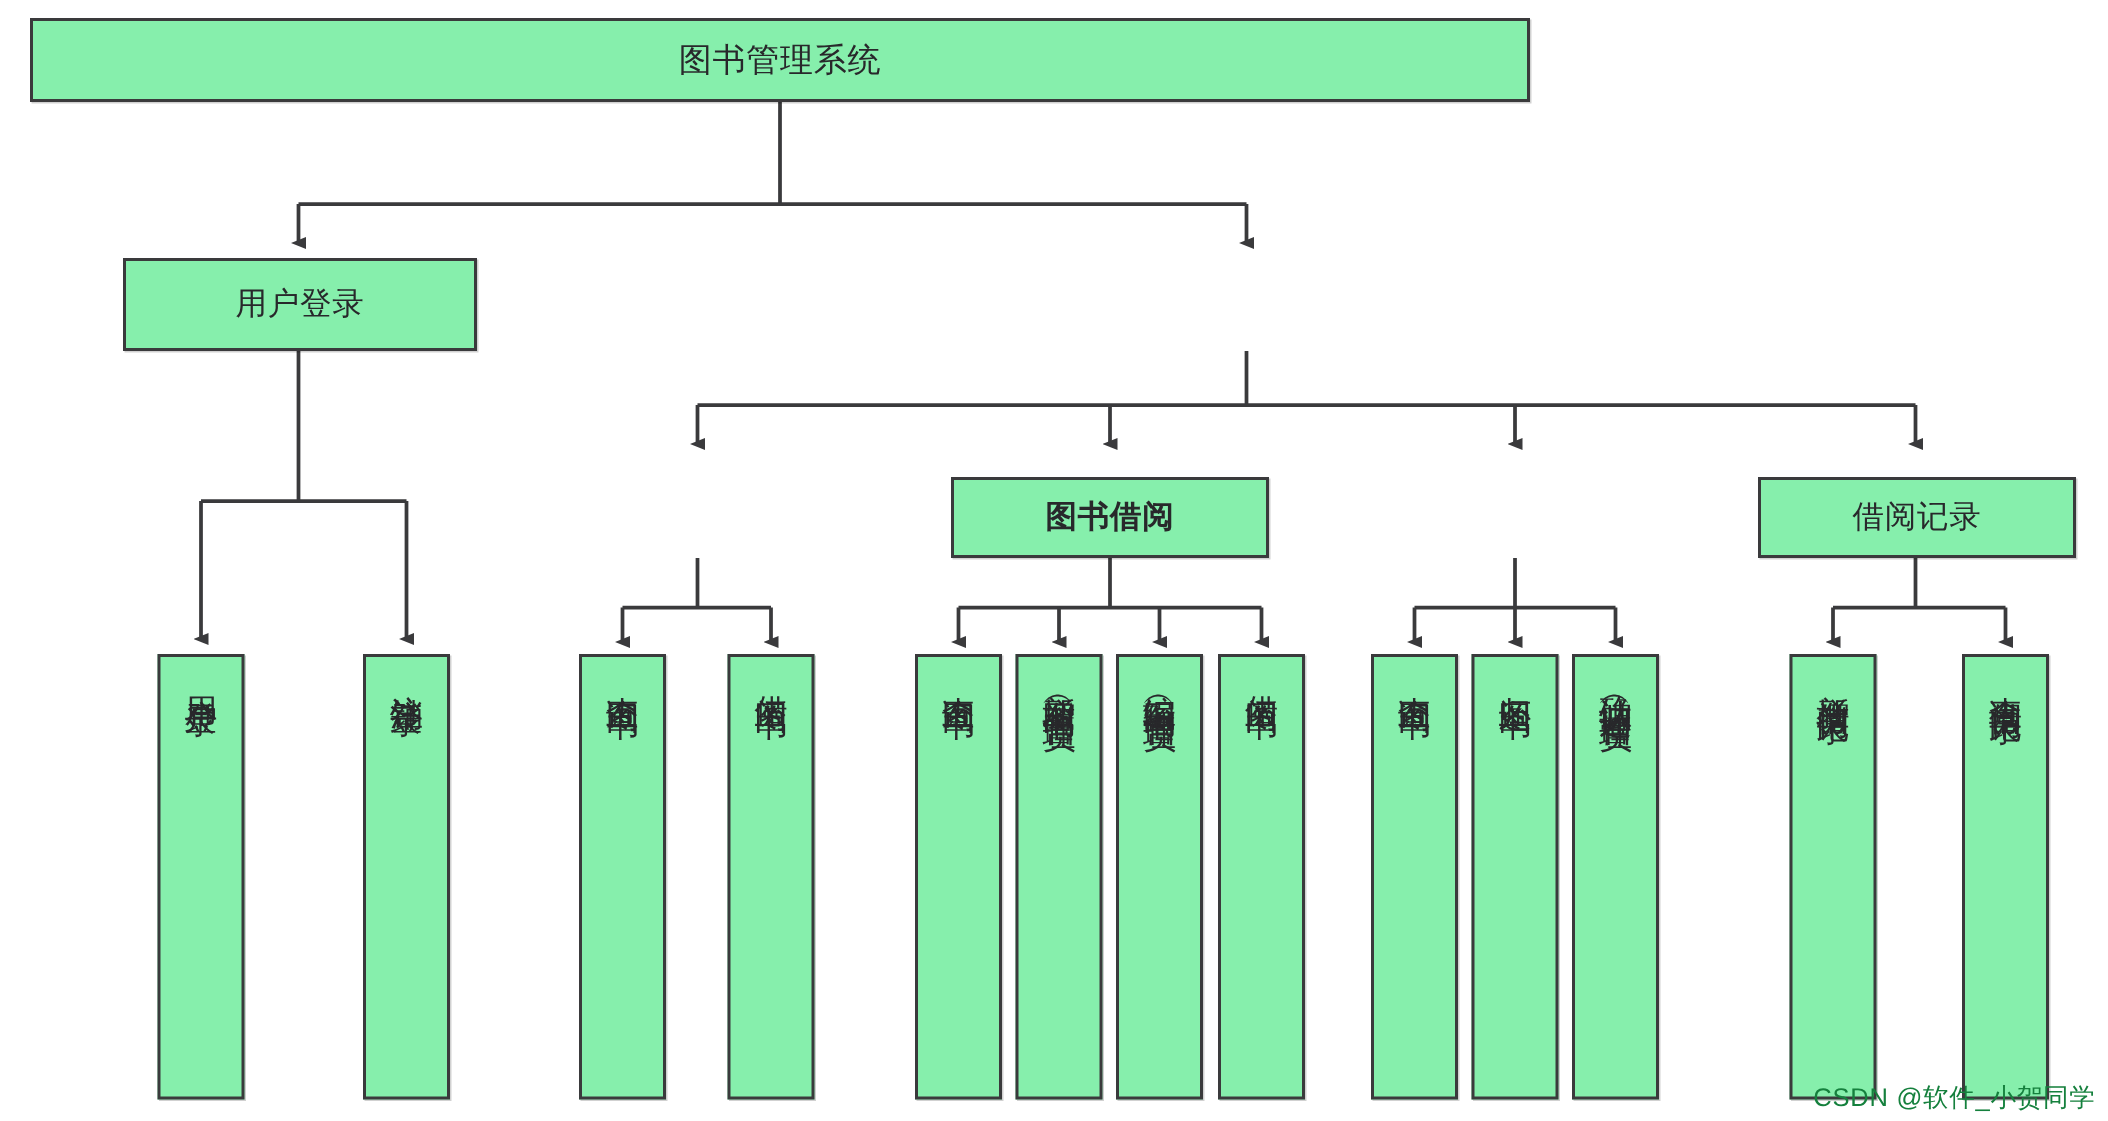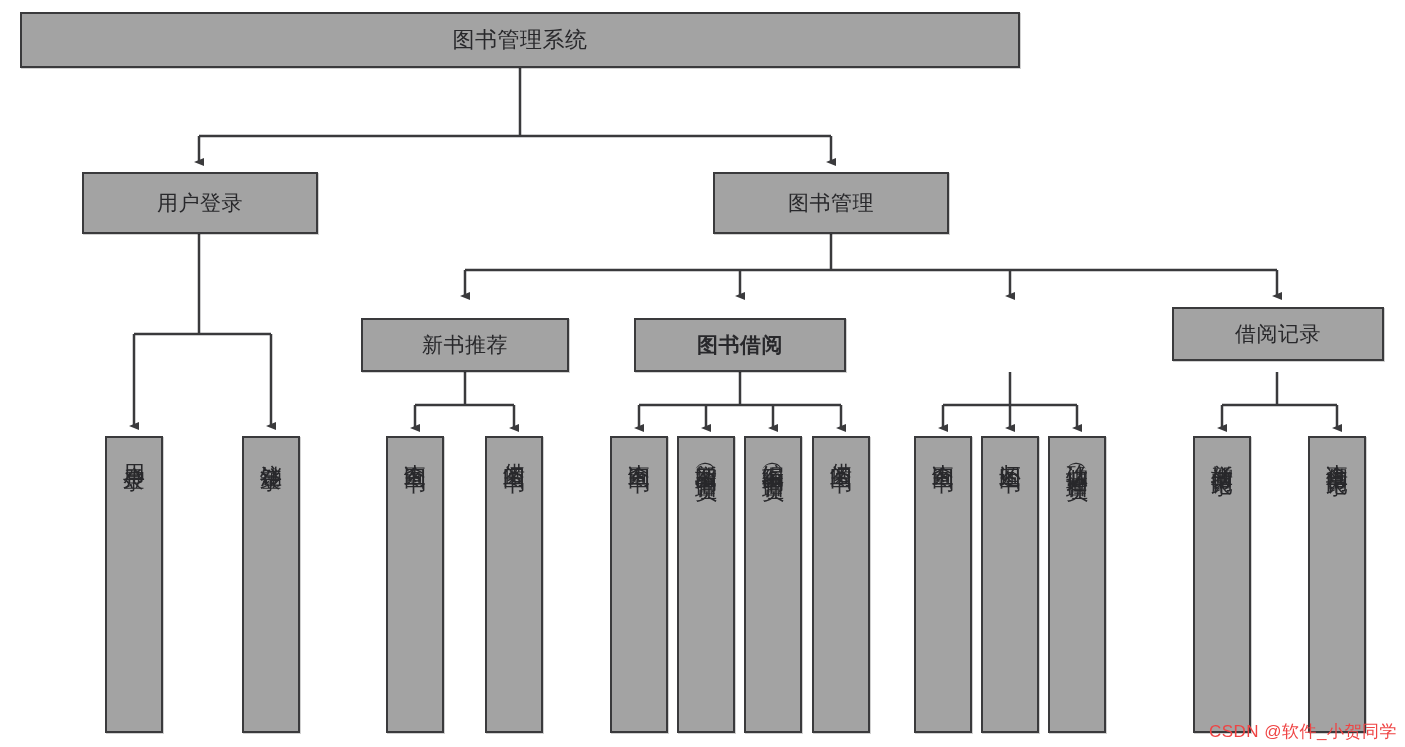--- a/index.html
+++ b/index.html
@@ -22,21 +22,21 @@
     left: 0;
     top: 0;
     width: 1405px;
     height: 747px;
     pointer-events: none;
   }
   .node {
     position: absolute;
     box-sizing: border-box;
     border: 2.5px solid #3a3a3c;
-    background: #a3a3a3;
+    background: #86efac;
     color: #28282b;
     display: flex;
     align-items: center;
     justify-content: center;
     text-align: center;
     box-shadow: 1px 1px 0 rgba(0,0,0,0.18);
   }
   .node .lbl {
     display: block;
     line-height: 1.18;
@@ -59,21 +59,21 @@
     font-size: 22px;
     line-height: 1.0;
     letter-spacing: 2.5px;
     white-space: nowrap;
   }
   #watermark {
     position: absolute;
     right: 8px;
     bottom: 4px;
     font-size: 17px;
-    color: #ef4444;
+    color: #15803d;
     letter-spacing: 0.5px;
     white-space: nowrap;
     user-select: none;
   }
 </style>
 </head>
 <body>
 
 <div id="canvas">
 
@@ -127,31 +127,25 @@
     </g>
   </svg>
 
   <div class="node horiz root" style="left:20px; top:12px; width:1000px; height:56px;">
     <span class="lbl">图书管理系统</span>
   </div>
 
   <div class="node horiz" style="left:82px; top:172px; width:236px; height:62px;">
     <span class="lbl">用户登录</span>
   </div>
-  <div class="node horiz" style="left:713px; top:172px; width:236px; height:62px;">
-    <span class="lbl">图书管理</span>
-  </div>
 
-  <div class="node horiz" style="left:361px; top:318px; width:208px; height:54px;">
-    <span class="lbl">新书推荐</span>
-  </div>
   <div class="node horiz" style="left:634px; top:318px; width:212px; height:54px;font-weight:bold;">
     <span class="lbl">图书借阅</span>
   </div>
-  <div class="node horiz" style="left:1172px; top:307px; width:212px; height:54px;text-align:right;">
+  <div class="node horiz" style="left:1172px; top:318px; width:212px; height:54px;text-align:right;">
     <span class="lbl">借阅记录</span>
   </div>
 
   <div class="node vert" style="left:105px; top:436px; width:58px; height:297px;">
     <span class="lbl">用户登录</span>
   </div>
   <div class="node vert" style="left:242px; top:436px; width:58px; height:297px;">
     <span class="lbl">注销登录</span>
   </div>
 

